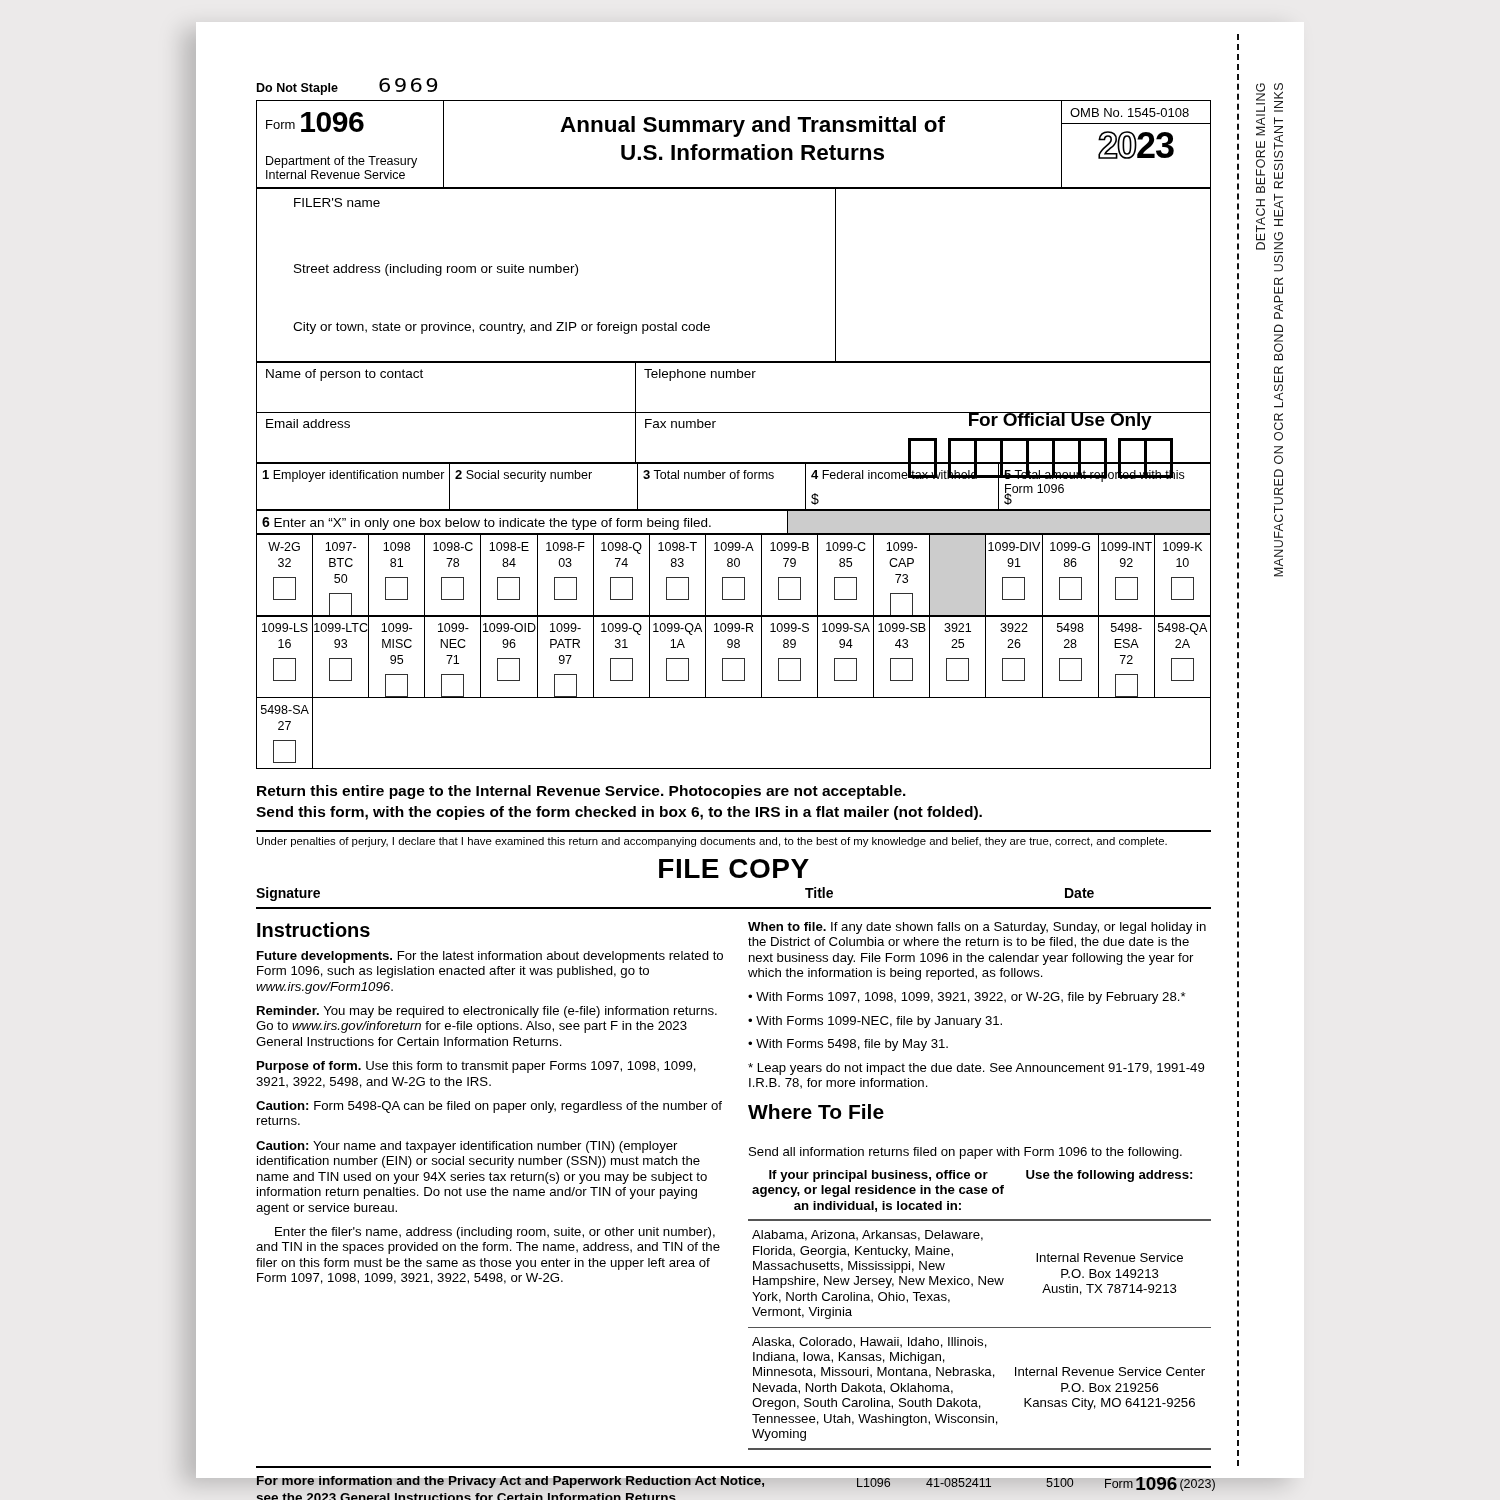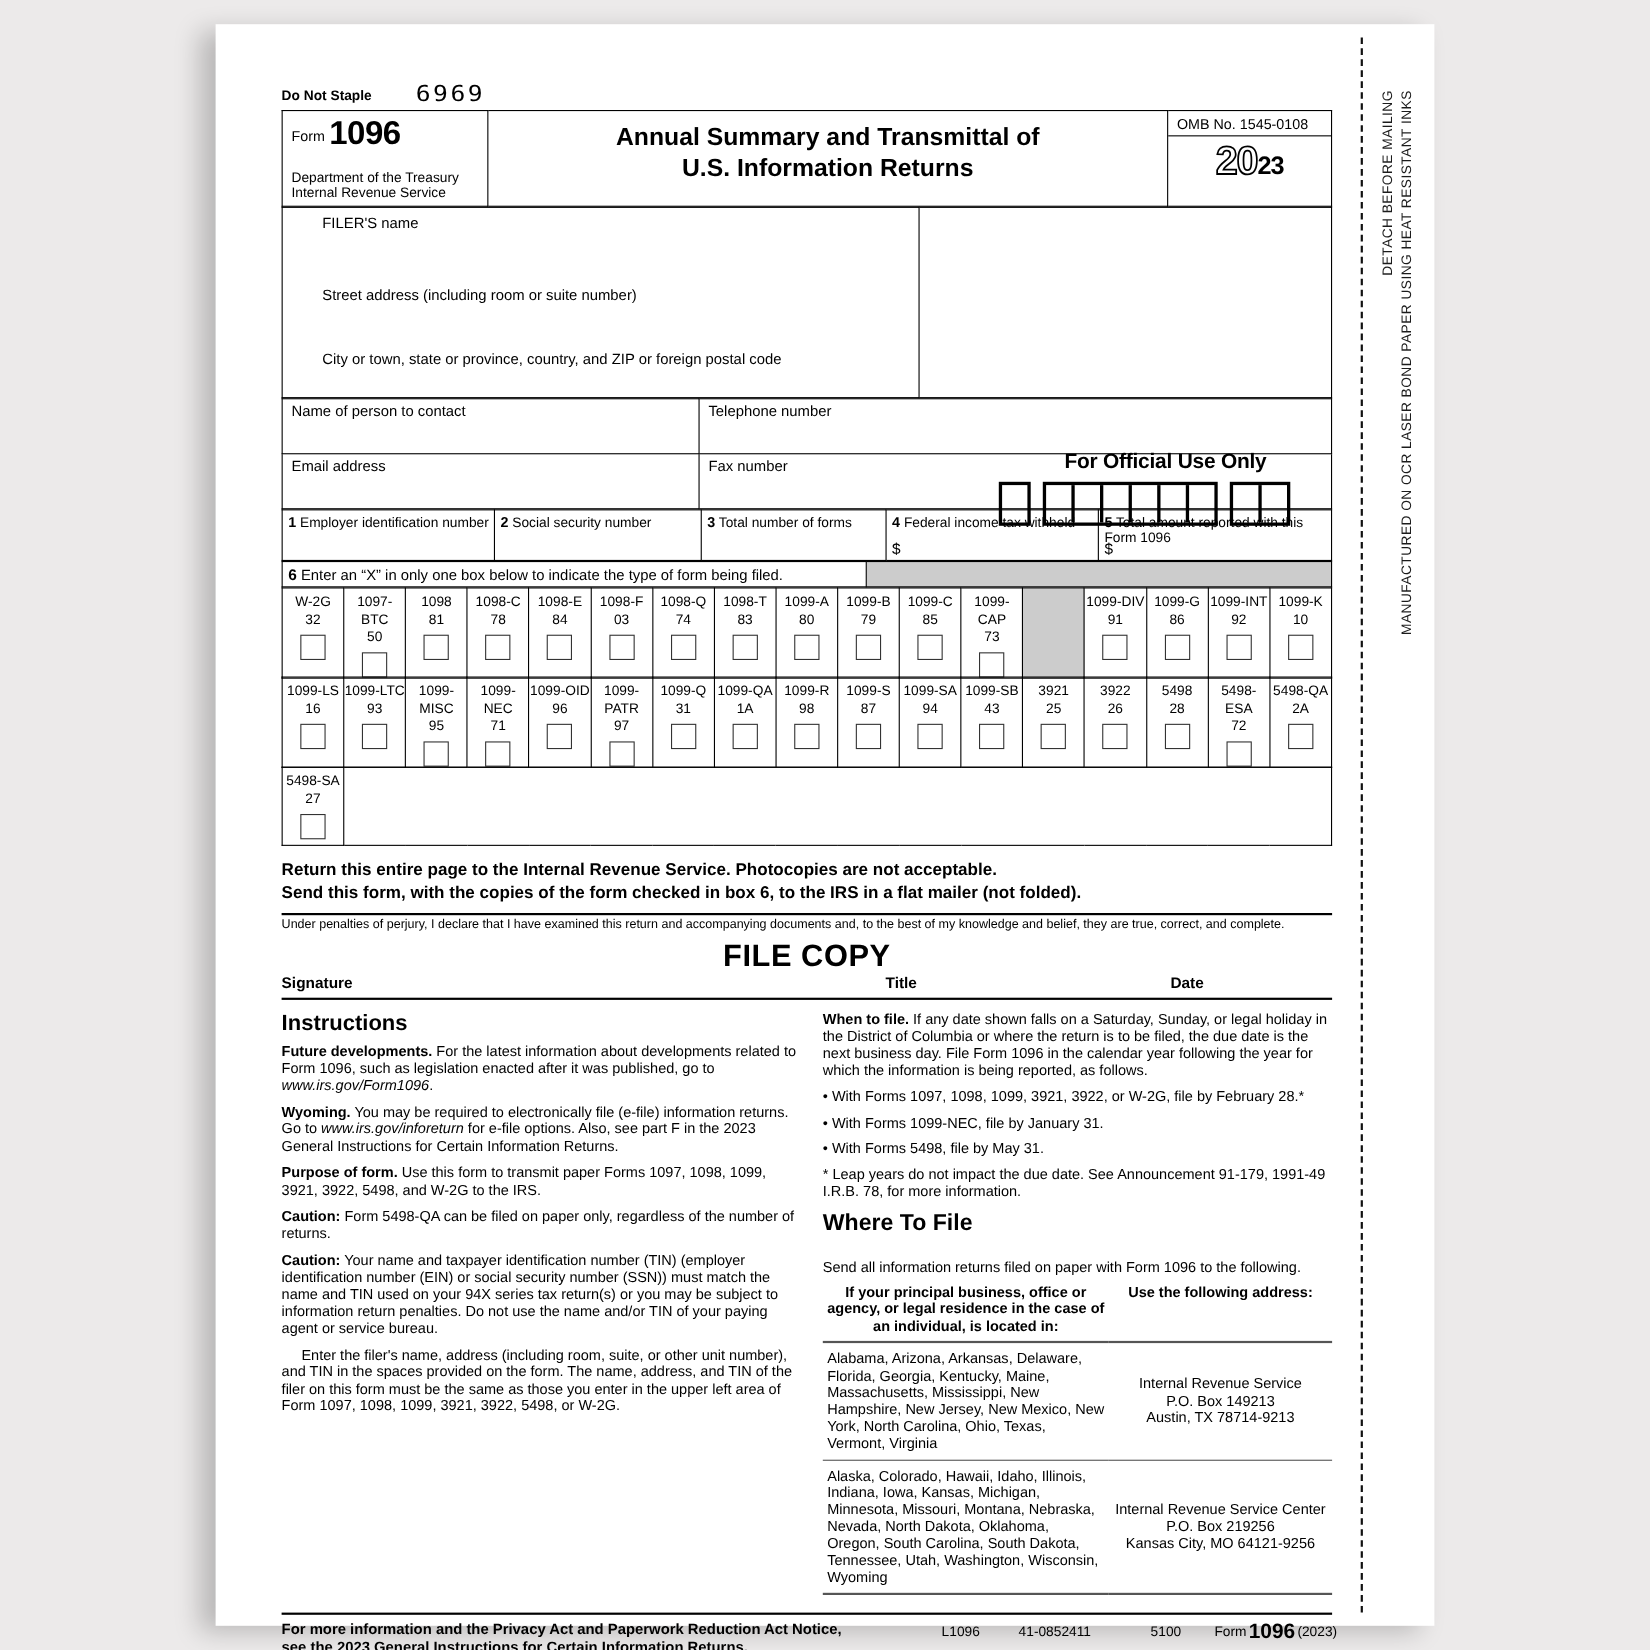--- a/index.html
+++ b/index.html
@@ -80,21 +80,21 @@
   .hdr-dept { font-size: 12.5px; line-height: 14px; position:absolute; bottom: 5px; left: 8px;}
   .hdr-mid { text-align: center; padding: 10px 0 0 0; }
   .hdr-title { font-size: 22.5px; font-weight: bold; line-height: 28px; }
   .hdr-right { width: 148px; padding: 0; }
   .omb { font-size: 13px; padding: 4px 0 3px 8px; border-bottom: 1.3px solid #000; }
   .yr { text-align: center; padding: 1px 0 3px 0; }
   .yr .hollow {
     font-size: 36px; font-weight: bold; letter-spacing: -1px;
     color: #fff; -webkit-text-stroke: 1.6px #000; text-stroke: 1.6px #000;
   }
-  .yr .solid { font-size: 23px; font-weight: bold; letter-spacing: -1px; }
+  .yr .solid { font-size: 36px; font-weight: bold; letter-spacing: -1px; }
 
   
   .filer-cell { height: 172px; position: relative; padding: 0; width: 578px;}
   .filer-lbl { position: absolute; left: 36px; font-size: 13.5px; }
   .right-blank { padding: 0; }
 
   
   .ct { height: 46px; font-size: 13.5px; padding: 3px 0 0 8px; }
   .ct-wide { width: 370px; }
   .official {
@@ -423,21 +423,21 @@
               <div>1A</div>
               <div class="cb"></div>
             </td>
             <td>
               <div>1099-R</div>
               <div>98</div>
               <div class="cb"></div>
             </td>
             <td>
               <div>1099-S</div>
-              <div>87</div>
+              <div>89</div>
               <div class="cb"></div>
             </td>
             <td>
               <div>1099-SA</div>
               <div>94</div>
               <div class="cb"></div>
             </td>
             <td>
               <div>1099-SB</div>
               <div>43</div>
@@ -518,21 +518,21 @@
     <div id="cols">
 
       <div id="colL">
         <h2 class="sect">Instructions</h2>
 
         <p class="ins">
           <b>Future developments.</b><span> For the latest information about developments related to Form 1096, such as legislation enacted after it was published, go to </span><i>www.irs.gov/Form1096</i><span>.</span>
         </p>
 
         <p class="ins">
-          <b>Wyoming.</b><span> You may be required to electronically file (e-file) information returns. Go to </span><i>www.irs.gov/inforeturn</i><span> for e-file options.  Also, see part F in the 2023 General Instructions for Certain Information Returns.</span>
+          <b>Reminder.</b><span> You may be required to electronically file (e-file) information returns. Go to </span><i>www.irs.gov/inforeturn</i><span> for e-file options.  Also, see part F in the 2023 General Instructions for Certain Information Returns.</span>
         </p>
 
         <p class="ins">
           <b>Purpose of form.</b><span> Use this form to transmit paper Forms 1097, 1098, 1099, 3921, 3922, 5498, and W-2G to the IRS.</span>
         </p>
 
         <p class="ins">
           <b>Caution:</b><span> Form 5498-QA can be filed on paper only, regardless of the number of returns.</span>
         </p>
 

